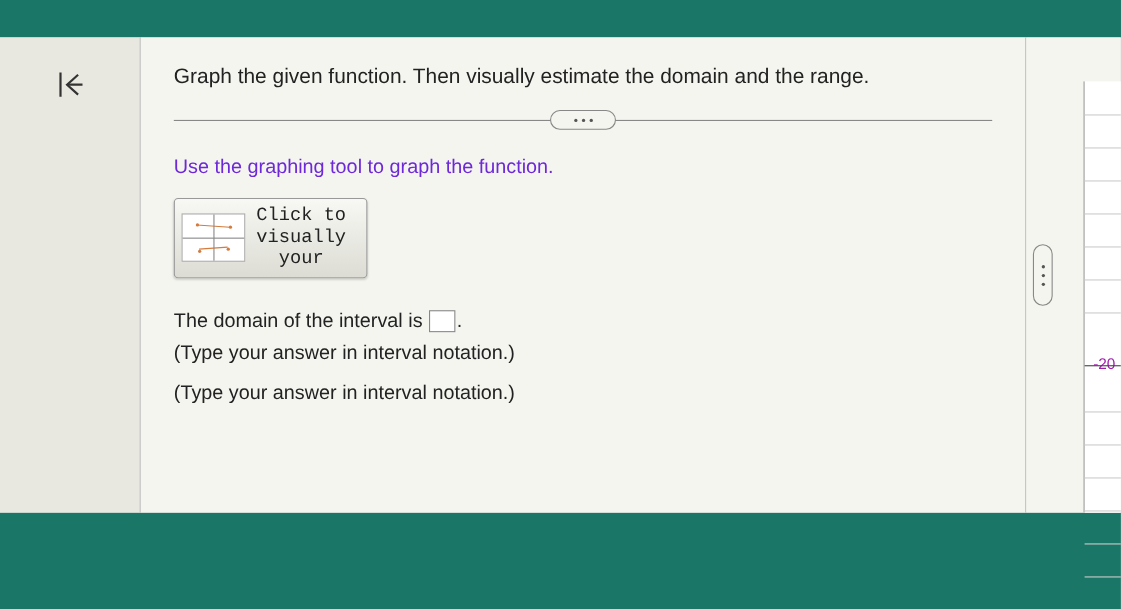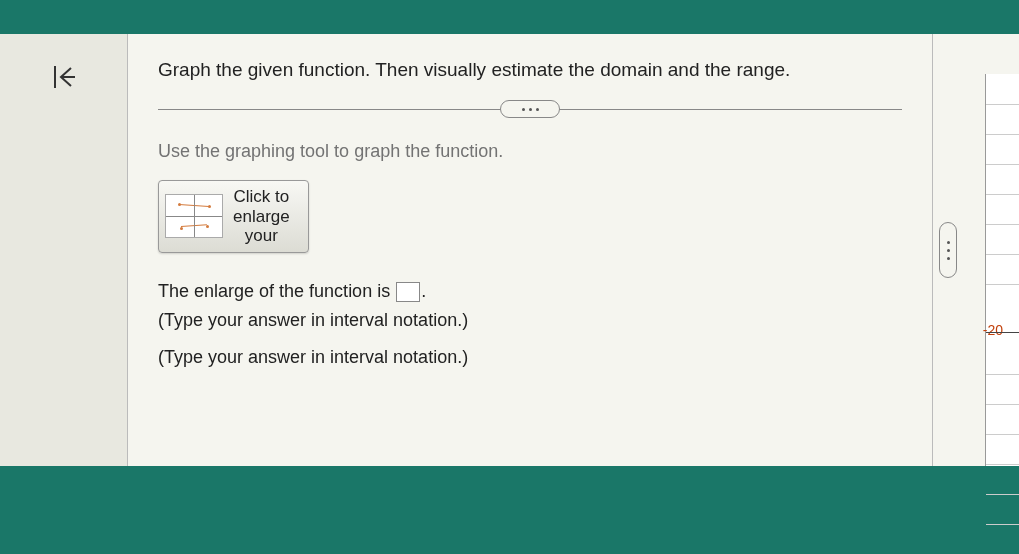--- a/index.html
+++ b/index.html
@@ -78,33 +78,34 @@
       align-items: center;
       justify-content: center;
       gap: 4px;
       cursor: pointer;
     }
     .divider-pill span {
       width: 3px; height: 3px; background: #555; border-radius: 50%;
     }
     .sub-instruction {
       font-size: 18px;
-      color: #737373;
+      color: #6d28d9;
       margin-bottom: 18px;
     }
     .graph-button {
       display: inline-flex;
       align-items: center;
       background: linear-gradient(#f8f8f4, #dcdcd4);
       border: 1px solid #999;
       border-radius: 4px;
       padding: 6px 18px 6px 6px;
       cursor: pointer;
       margin-bottom: 28px;
       box-shadow: 0 1px 2px rgba(0,0,0,0.15);
+      font-family: Liberation Mono, monospace;
     }
     .graph-thumb {
       width: 58px;
       height: 44px;
       background: #fff;
       border: 1px solid #aaa;
       margin-right: 10px;
       position: relative;
     }
     .graph-thumb::before {
@@ -182,24 +183,24 @@
       position: absolute;
       right: 0;
       top: 40px;
       bottom: 0;
       width: 34px;
       background: #fff;
       border-left: 1px solid #999;
     }
     .axis-label {
       position: absolute;
-      right: 16px;
+      right: 5px;
       top: 248px;
       font-size: 14px;
-      color: #c2410c;
+      color: #a21caf;
     }
     .grid-line-h {
       position: absolute;
       left: 0; right: 0;
       height: 1px;
       background: #ccc;
     }
     .grid-line-h.axis { background: #444; }
   </style>
 </head>
@@ -237,28 +238,28 @@
       <div class="graph-thumb">
         <div class="dot1"></div>
           <div class="dot2"></div>
           <div class="dot3"></div>
           <div class="dot4"></div>
         <div class="seg seg1"></div>
           <div class="seg seg2"></div>
       </div>
       <div class="graph-btn-text">
         <div>Click to</div>
-        <div>enlarge</div>
+        <div>visually</div>
         <div>your</div>
       </div>
     </div>
 
     <div class="answer-section">
       <div class="answer-block">
-        <span>The enlarge of the function is </span><input type="text" class="answer-input" style=""><span>.</span>
+        <span>The domain of the interval is </span><input type="text" class="answer-input" style=""><span>.</span>
       </div>
       <div class="answer-block hint">(Type your answer in interval notation.)</div>
     </div>
 
     <div class="answer-section">
       <div class="answer-block hint">(Type your answer in interval notation.)</div>
     </div>
   </div>
 
   <div class="right-column">

